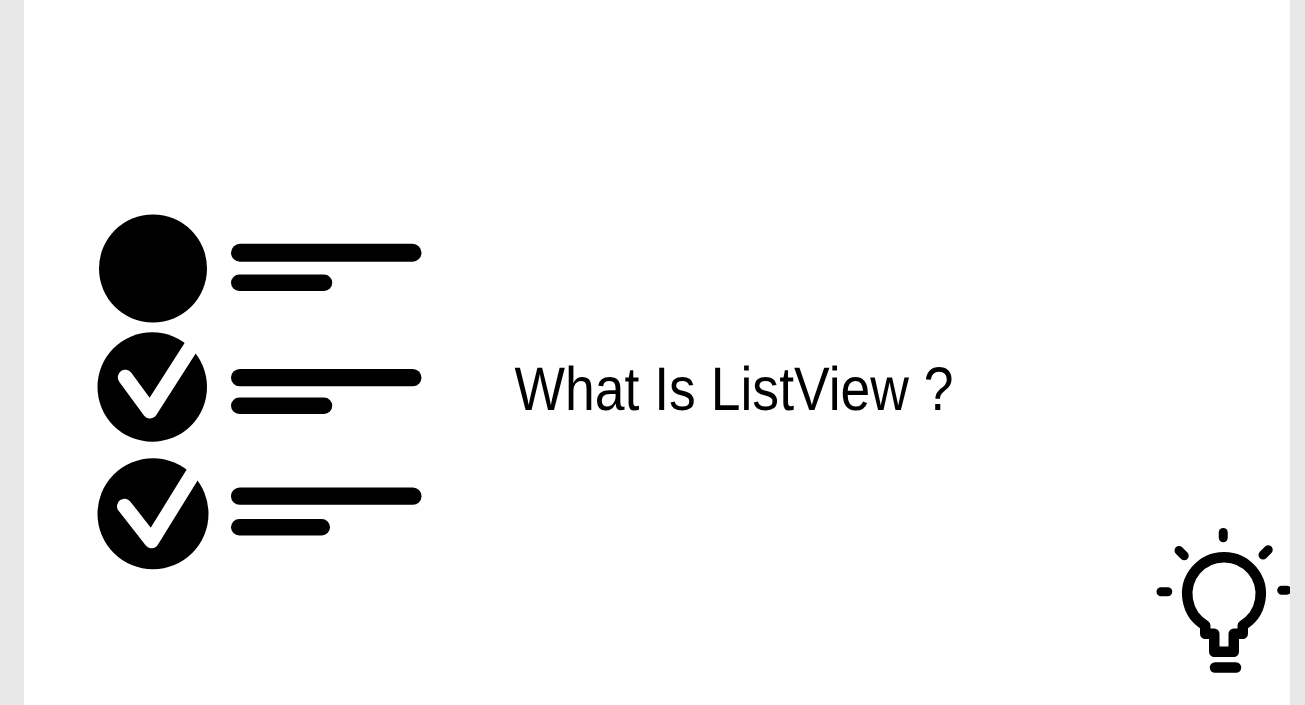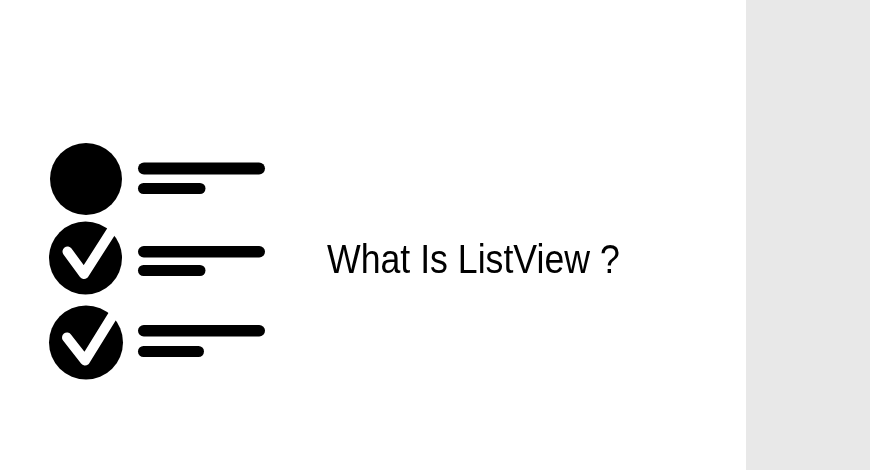--- a/index.html
+++ b/index.html
@@ -1,23 +1,24 @@
 <!DOCTYPE html>
 <html style="--ink: #000000; --bg: #ffffff;"><head>
 <meta charset="utf-8">
 <style>
   :root { --ink:#000000; --bg:#ffffff; }
   * { margin:0; padding:0; box-sizing:border-box; }
   html,body { background:#e8e8e8; font-family:"Liberation Sans", sans-serif; }
   .canvas{
     position:relative;
-    width:746px; height:470px;
+    width:844px; height:470px;
     background:var(--bg);
     overflow:hidden;
     color:var(--ink);
+    margin-left:16px;
   }
   .checklist{
     position:absolute; left:40px; top:130px;
     width:240px; height:260px;
     color:var(--ink);
   }
   .headline{
     position:absolute; left:327px; top:239px;
     font-size:41px; line-height:1;
     font-weight:400;

